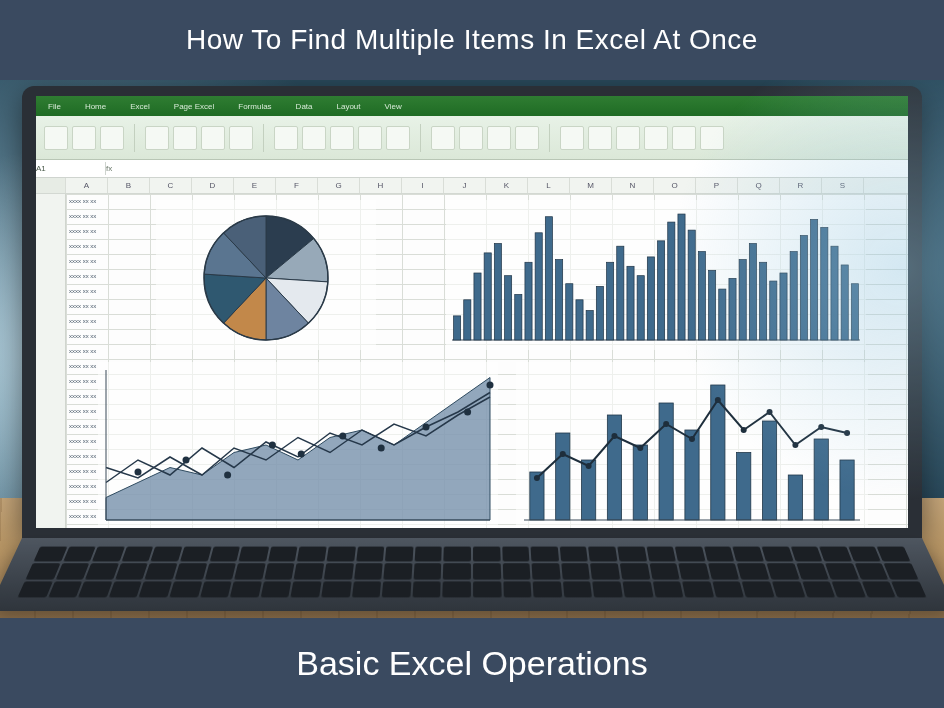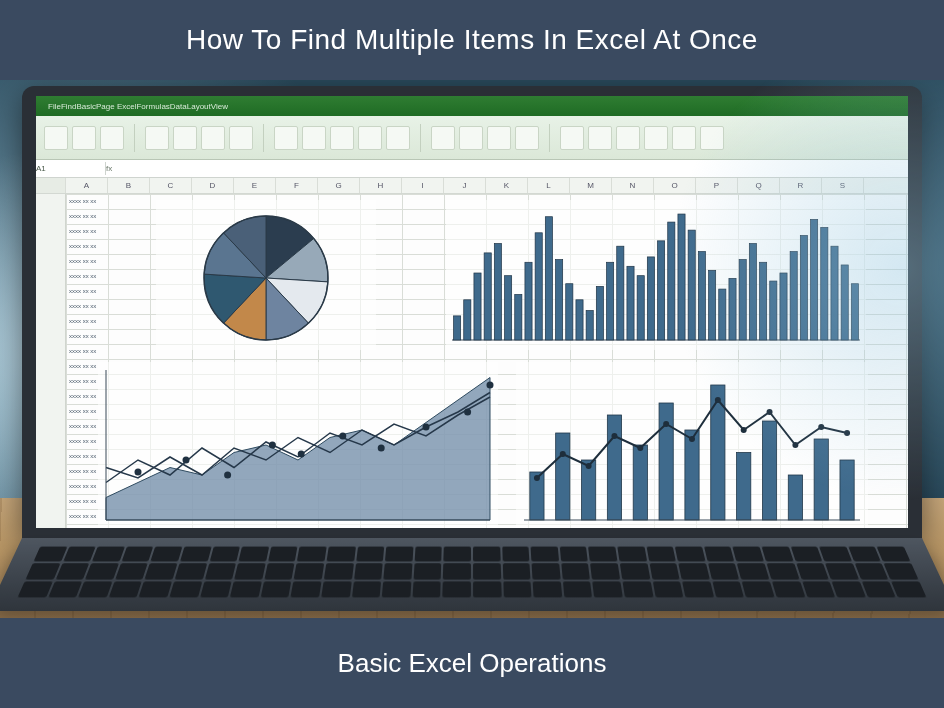--- a/index.html
+++ b/index.html
@@ -1,35 +1,35 @@
 <!DOCTYPE html>
 <html><head>
 <meta charset="utf-8">
 <style>
   * { box-sizing: border-box; margin: 0; padding: 0; }
   html, body { width: 944px; height: 708px; font-family: "Segoe UI", Arial, sans-serif; overflow: hidden; }
   .root { width: 944px; height: 708px; display: flex; flex-direction: column; background: #84cc16; }
   .top-bar, .bottom-bar { background: #3a4a60; color: #ffffff; display: flex; align-items: center; justify-content: center; }
   .top-bar { height: 80px; font-size: 28px; font-weight: 500; letter-spacing: 0.5px; }
-  .bottom-bar { height: 90px; font-size: 26px; font-weight: 500; }
+  .bottom-bar { height: 90px; font-size: 34px; font-weight: 500; }
   .scene { flex: 1; position: relative; background: radial-gradient(circle at 8% 55%, #8fb7c9 0%, #2a4a5c 40%), radial-gradient(circle at 92% 40%, #4a7a90 0%, #152a38 45%), #1a3040; overflow: hidden; }
   .scene::before, .scene::after { content:""; position:absolute; width:280px; height:100%; top:0; }
   .scene::before { left:0; background: radial-gradient(circle at 15% 50%, rgba(220,240,250,.55), rgba(30,60,80,0) 55%); }
   .scene::after  { right:0; background: radial-gradient(circle at 85% 35%, rgba(150,200,225,.4), rgba(20,40,55,0) 55%); }
   .desk { position:absolute; left:0; right:0; bottom:0; height:120px; background: linear-gradient(#c7a77b,#b89665 40%,#a8855a); }
   .desk::before { content:""; position:absolute; inset:0; background: repeating-linear-gradient(92deg, rgba(120,90,55,.25) 0 2px, transparent 2px 38px); }
   .laptop { position:absolute; left:22px; right:22px; bottom:0; top:6px; }
   .screen-frame { position:absolute; left:0; right:0; top:0; bottom:80px; background:#2a2f36; border-radius:12px 12px 0 0; padding:10px 14px 10px 14px; box-shadow: 0 8px 30px rgba(0,0,0,.5); }
   .screen { position:absolute; left:14px; right:14px; top:10px; bottom:10px; background:#fdfdfd; display:flex; flex-direction:column; }
   .keyboard { position:absolute; left:0; right:0; bottom:0; height:80px; background: linear-gradient(#4e5660,#2f353c); border-radius:0 0 10px 10px; transform: perspective(600px) rotateX(32deg); transform-origin: top center; box-shadow: 0 12px 20px rgba(0,0,0,.4); }
   .keys { position:absolute; left:22px; right:22px; top:10px; bottom:14px; display:grid; grid-template-columns: repeat(30,1fr); grid-template-rows: repeat(3,1fr); gap:2px; }
   .key { background:#1b1f24; border-radius:2px; }
 
   
-  .ribbon-top { height:20px; background: linear-gradient(#2f7d32,#1f6b24); display:flex; align-items:center; padding:0 12px; font-size:8px; color:#d7ead7; }
+  .ribbon-top { height:20px; background: linear-gradient(#2f7d32,#1f6b24); display:flex; align-items:center; gap:24px; padding:0 12px; font-size:8px; color:#d7ead7; }
   .ribbon { height:44px; background: linear-gradient(#e8f2e7,#dbe8d8); border-bottom:1px solid #b8c6b5; display:flex; align-items:center; gap:4px; padding:4px 8px; }
   .rb-btn { width:24px; height:24px; background:#f5f9f4; border:1px solid #c9d5c5; border-radius:2px; }
   .rb-sep { width:1px; height:28px; background:#c3d0bf; margin:0 6px; }
   .formula-row { height:18px; background:#ffffff; border-bottom:1px solid #cfd4cf; display:flex; align-items:center; font-size:8px; }
   .name-box { width:70px; border-right:1px solid #cfd4cf; text-align:left; color:#4a5a4a; padding:2px 0; }
   .fx { width:18px; text-align:left; color:#6a786a; }
   .col-headers { height:16px; background:#f1f4f0; border-bottom:1px solid #d3d8d2; display:flex; }
   .col-h { flex:0 0 42px; border-right:1px solid #d9ddd7; font-size:8px; color:#556; text-align:center; line-height:16px; }
   .col-h.rh { flex:0 0 30px; background:#e7ece5; }
 
@@ -63,22 +63,22 @@
     <div class="desk"></div>
     <div class="pen left"></div>
     <div class="pen right"></div>
 
     <div class="laptop">
       <div class="screen-frame">
         <div class="screen">
 
           <div class="ribbon-top">
             <span>File</span>
-            <span>Find</span>
-            <span>Basic</span>
+            <span>Home</span>
+            <span>Excel</span>
             <span>Page Excel</span>
             <span>Formulas</span>
             <span>Data</span>
             <span>Layout</span>
             <span>View</span>
           </div>
 
           <div class="ribbon">
             <div class="rb-btn"></div>
             <div class="rb-btn"></div>

